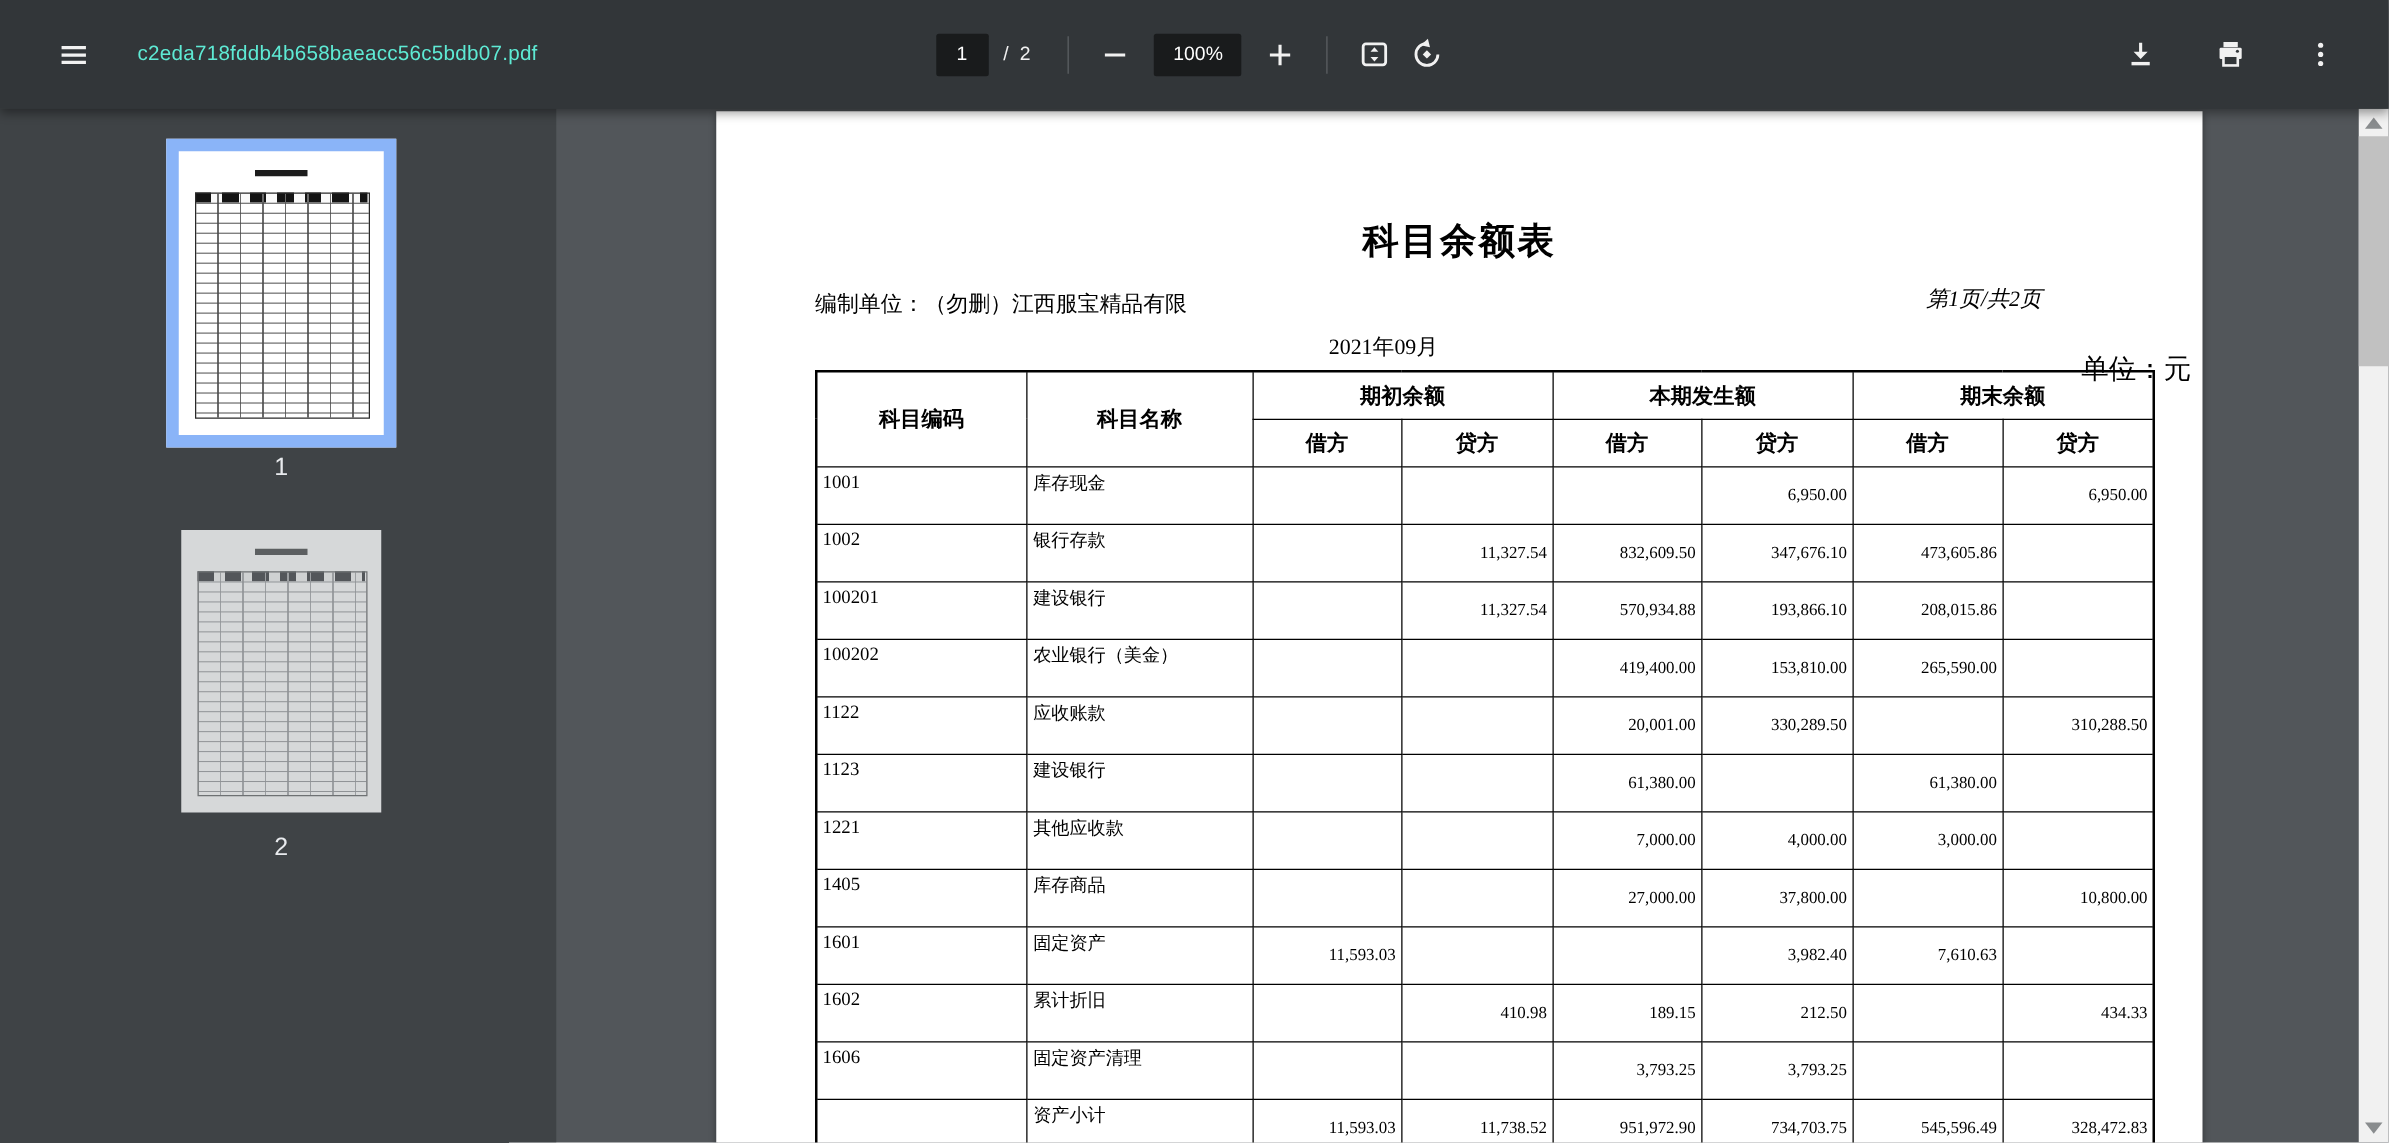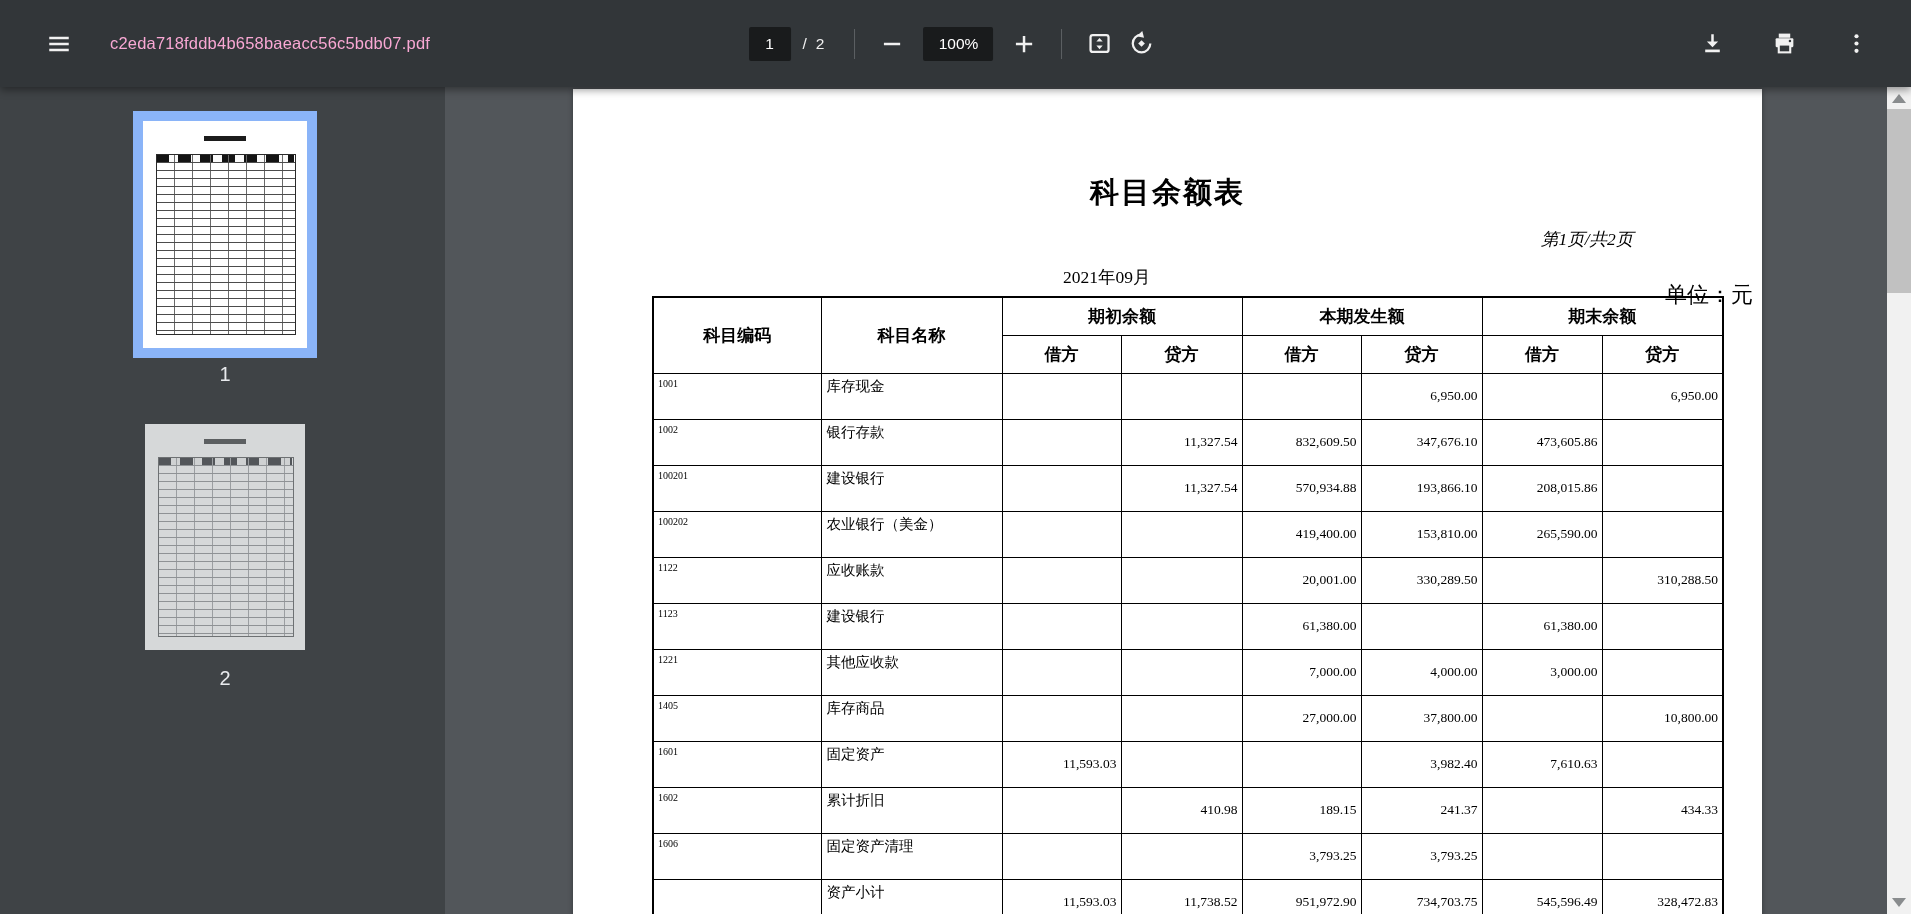--- a/index.html
+++ b/index.html
@@ -7,21 +7,21 @@
     width:1911px;height:914px;overflow:hidden;position:relative;
     background:#52565a;font-family:"Liberation Sans",sans-serif;
     -webkit-font-smoothing:antialiased;
   }
   
   .toolbar{
     position:absolute;top:0;left:0;width:1911px;height:87px;
     background:#323639;z-index:30;box-shadow:0 3px 8px rgba(0,0,0,.4);
   }
   .tb-left{position:absolute;left:38px;top:0;height:87px;display:flex;align-items:center;gap:30px;}
-  .filename{color:#f9a8d4;font-size:16.5px;letter-spacing:.2px;}
+  .filename{color:#5eead4;font-size:16.5px;letter-spacing:.2px;}
   .tb-center{position:absolute;left:50%;top:0;height:87px;transform:translateX(-50%);display:flex;align-items:center;}
   .icon-btn{background:none;border:none;padding:0;width:42px;height:42px;display:flex;align-items:center;justify-content:center;cursor:pointer;}
   .num-box{
     height:34px;background:#191b1c;color:#ffffff;display:flex;align-items:center;justify-content:center;
     font-size:15.5px;border-radius:2px;
   }
   .page-box{min-width:34px;padding:0 4px;}
   .zoom-box{width:70px;margin:0 10px;}
   .page-sep{color:#f1f1f1;font-size:15.5px;margin:0 9px 0 12px;}
   .page-total{color:#f1f1f1;font-size:15.5px;margin-right:14px;}
@@ -72,21 +72,21 @@
   .doc-unit{position:absolute;right:9px;top:191px;font-size:22px;}
   table.balance{
     position:absolute;left:79px;top:207px;width:1071px;
     border-collapse:collapse;table-layout:fixed;
   }
   table.balance th,table.balance td{border:1px solid #000;overflow:hidden;white-space:nowrap;}
   table.balance{border:2px solid #000;}
   table.balance thead tr{height:38px;}
   table.balance th{font-size:17px;font-weight:bold;text-align:center;padding:0;}
   table.balance tbody tr{height:46px;}
-  td.cell-code{font-size:10px;text-align:left;vertical-align:top;padding:4px 0 0 4px;}
+  td.cell-code{font-size:15px;text-align:left;vertical-align:top;padding:4px 0 0 4px;}
   td.cell-name{font-size:14.5px;text-align:left;vertical-align:top;padding:3px 0 0 5px;}
   td.cell-num{font-size:13.5px;text-align:right;vertical-align:middle;padding:0 4px 0 0;}
   
   .scrollbar{position:absolute;right:0;top:87px;width:24px;height:827px;background:#f1f1f1;z-index:20;}
   .sb-arrow{position:absolute;left:50%;transform:translateX(-50%);width:0;height:0;
     border-left:7px solid transparent;border-right:7px solid transparent;cursor:pointer;}
   .sb-up{top:7px;border-bottom:9px solid #898c8e;}
   .sb-down{bottom:7px;border-top:9px solid #898c8e;}
   .sb-thumb{position:absolute;top:22px;left:0;width:24px;height:184px;background:#c1c1c1;cursor:pointer;}
 </style>
@@ -174,20 +174,21 @@
     <div class="mini-head gray"></div>
     <div class="mini-table gray"></div>
   </div>
   <div class="thumb-label lbl2">2</div>
 </aside>
 
 <main>
   <div class="page">
     <div class="doc-title">科目余额表</div>
     <div class="doc-prepared">
+      <div>编制单位：（勿删）江西服宝精品有限</div>
     </div>
     <div class="doc-pageinfo">第1页/共2页</div>
     <div class="doc-period">2021年09月</div>
     <div class="doc-unit">单位：元</div>
 
     <table class="balance">
       <colgroup>
         <col style="width:168px">
           <col style="width:181px">
         <col style="width:119px">
@@ -304,21 +305,21 @@
             <td class="cell-num">3,982.40</td>
             <td class="cell-num">7,610.63</td>
             <td class="cell-num"></td>
           </tr>
           <tr>
             <td class="cell-code">1602</td>
             <td class="cell-name">累计折旧</td>
             <td class="cell-num"></td>
             <td class="cell-num">410.98</td>
             <td class="cell-num">189.15</td>
-            <td class="cell-num">241.37</td>
+            <td class="cell-num">212.50</td>
             <td class="cell-num"></td>
             <td class="cell-num">434.33</td>
           </tr>
           <tr>
             <td class="cell-code">1606</td>
             <td class="cell-name">固定资产清理</td>
             <td class="cell-num"></td>
             <td class="cell-num"></td>
             <td class="cell-num">3,793.25</td>
             <td class="cell-num">3,793.25</td>

